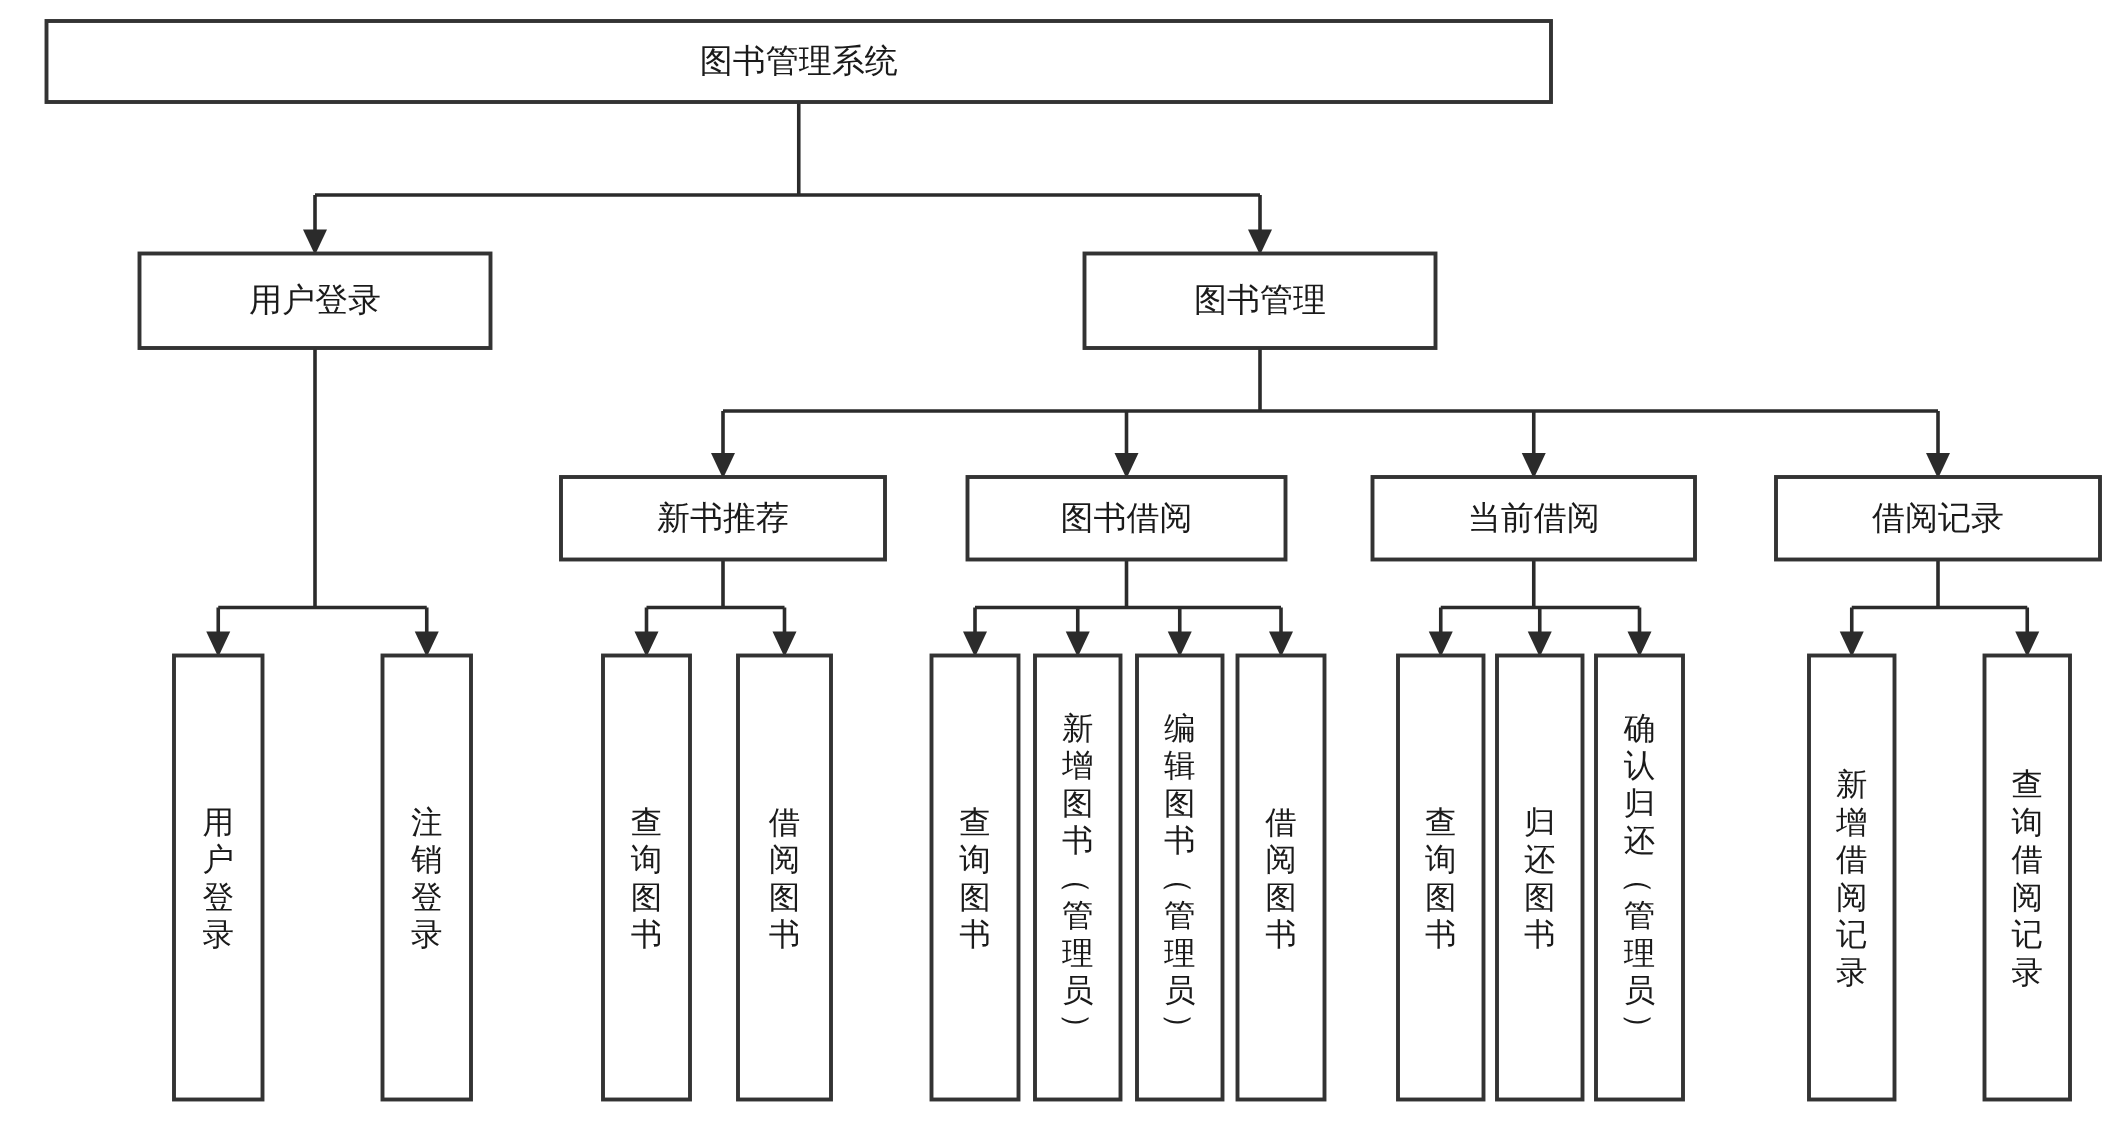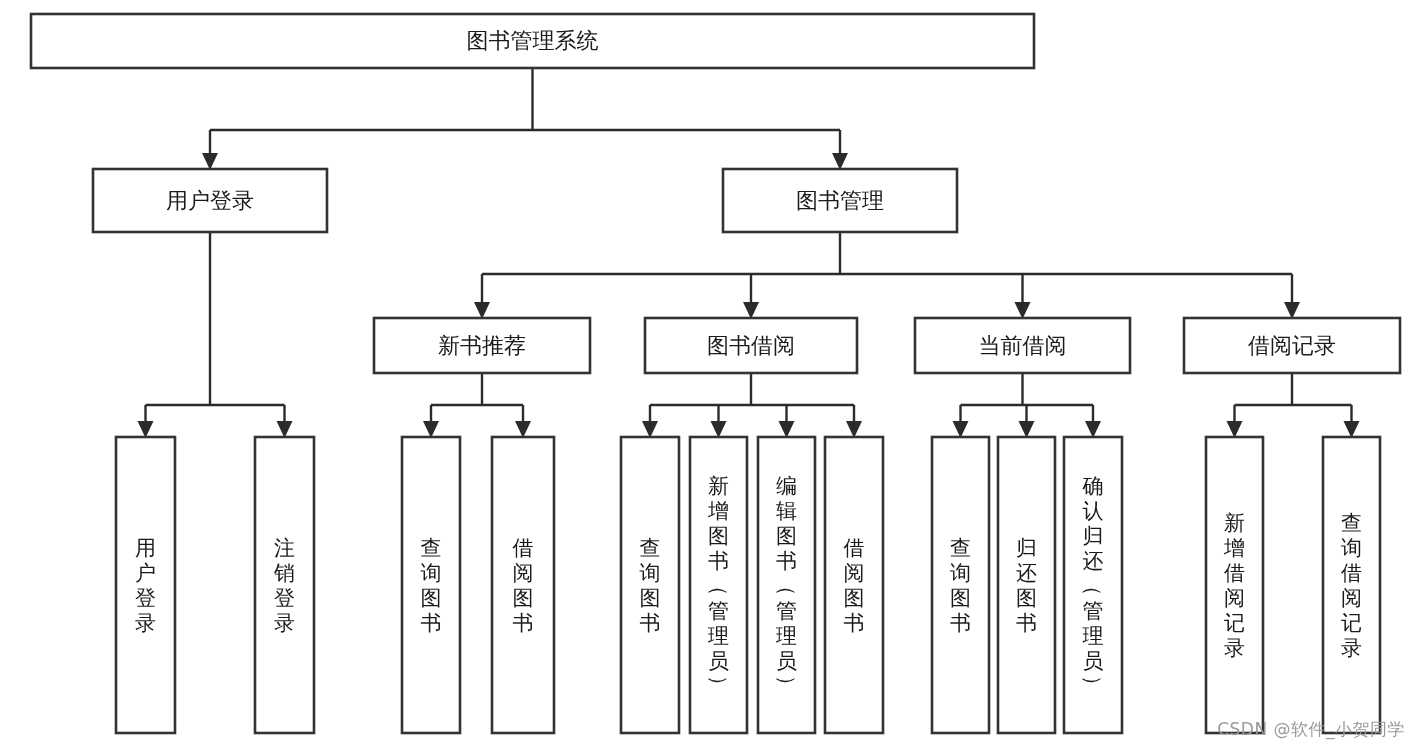--- a/index.html
+++ b/index.html
@@ -258,14 +258,13 @@
           <rect x="1311" y="437" width="57" height="296" class="node-rect"></rect>
           <text x="1339.5" y="530" class="node-label-v">查</text>
           <text x="1339.5" y="555" class="node-label-v">询</text>
           <text x="1339.5" y="580" class="node-label-v">借</text>
           <text x="1339.5" y="605" class="node-label-v">阅</text>
           <text x="1339.5" y="630" class="node-label-v">记</text>
           <text x="1339.5" y="655" class="node-label-v">录</text>
         </g>
       </g>
   </svg>
-  <div class="watermark">CSDN @软件_小贺同学</div>
 </div>
 
 </body></html>

